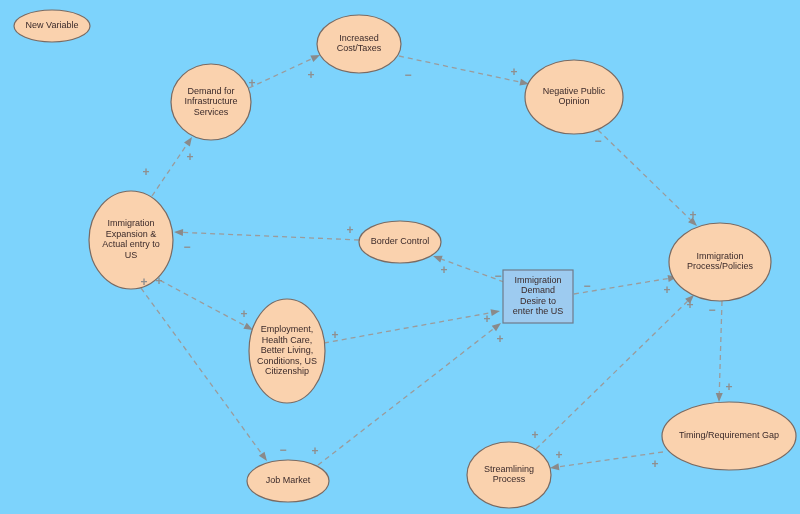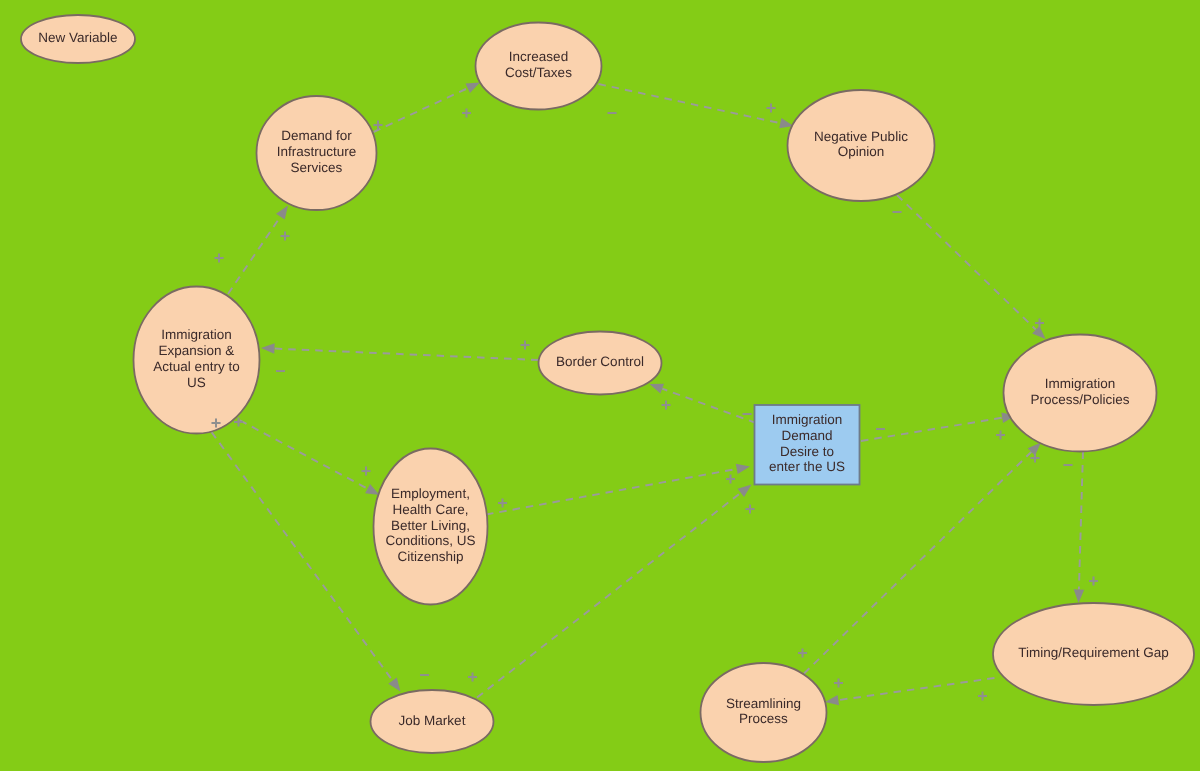--- a/index.html
+++ b/index.html
@@ -8,21 +8,21 @@
     padding: 0;
     background: #ffffff;
   }
   body {
     font-family: "Liberation Sans", sans-serif;
   }
   #canvas-wrap {
     position: relative;
     width: 800px;
     height: 514px;
-    background: #84cc16;
+    background: #7dd3fc;
     overflow: hidden;
   }
   svg#diagram {
     position: absolute;
     left: 0;
     top: 0;
     width: 800px;
     height: 514px;
     display: block;
   }

